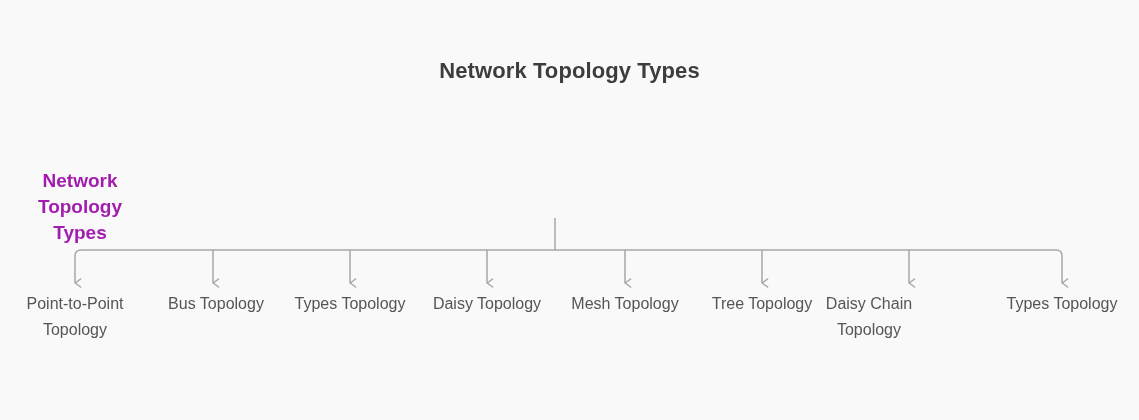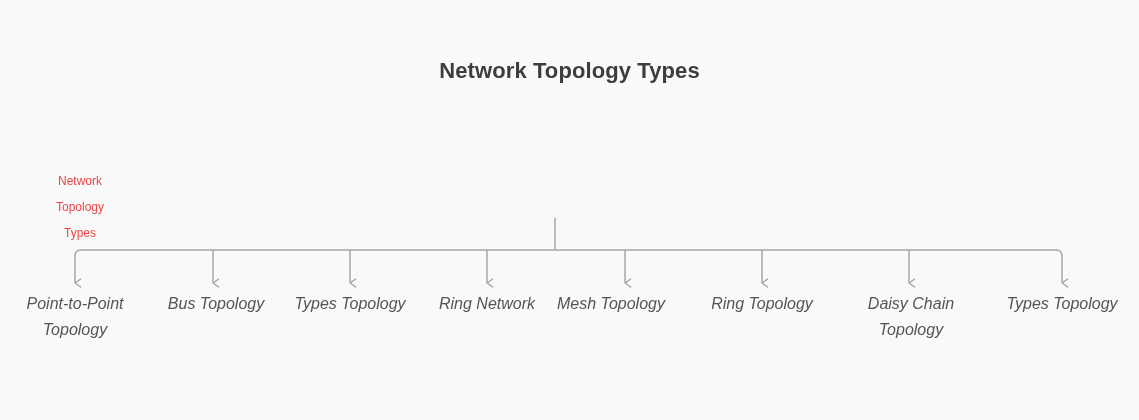--- a/index.html
+++ b/index.html
@@ -45,39 +45,39 @@
     height: 420px;
     pointer-events: none;
   }
 
   
   .root-node {
     position: absolute;
     top: 142px;
     width: 160px;
     text-align: center;
-    font-size: 12px;
+    font-size: 19px;
     line-height: 26px;
-    color: #ef4444;
+    color: #a21caf;
     white-space: pre-line;
+    font-weight: bold;
   }
 
   
   .leaf-node {
     position: absolute;
     top: 291px;
     width: 126px;
     text-align: center;
     font-size: 16px;
     line-height: 26px;
     color: #555555;
   }
   .leaf-label {
     display: block;
-    font-style: italic;
   }
 </style>
 </head>
 <body>
 
 <div id="diagram-root">
 
   <div class="chart-title">Network Topology Types</div>
 
   <svg id="connector-layer" viewBox="0 0 1139 420" xmlns="http://www.w3.org/2000/svg">
@@ -110,29 +110,29 @@
       <div class="leaf-node" style="left: 12px;">
         <span class="leaf-label">Point-to-Point Topology</span>
       </div>
       <div class="leaf-node" style="left: 153px;">
         <span class="leaf-label">Bus Topology</span>
       </div>
       <div class="leaf-node" style="left: 287px;">
         <span class="leaf-label">Types Topology</span>
       </div>
       <div class="leaf-node" style="left: 424px;">
-        <span class="leaf-label">Ring Network</span>
+        <span class="leaf-label">Daisy Topology</span>
       </div>
-      <div class="leaf-node" style="left: 548px;">
+      <div class="leaf-node" style="left: 562px;">
         <span class="leaf-label">Mesh Topology</span>
       </div>
       <div class="leaf-node" style="left: 699px;">
-        <span class="leaf-label">Ring Topology</span>
+        <span class="leaf-label">Tree Topology</span>
       </div>
-      <div class="leaf-node" style="left: 848px;">
+      <div class="leaf-node" style="left: 806px;">
         <span class="leaf-label">Daisy Chain Topology</span>
       </div>
       <div class="leaf-node" style="left: 999px;">
         <span class="leaf-label">Types Topology</span>
       </div>
     </div>
 
 </div>
 
 </body></html>

